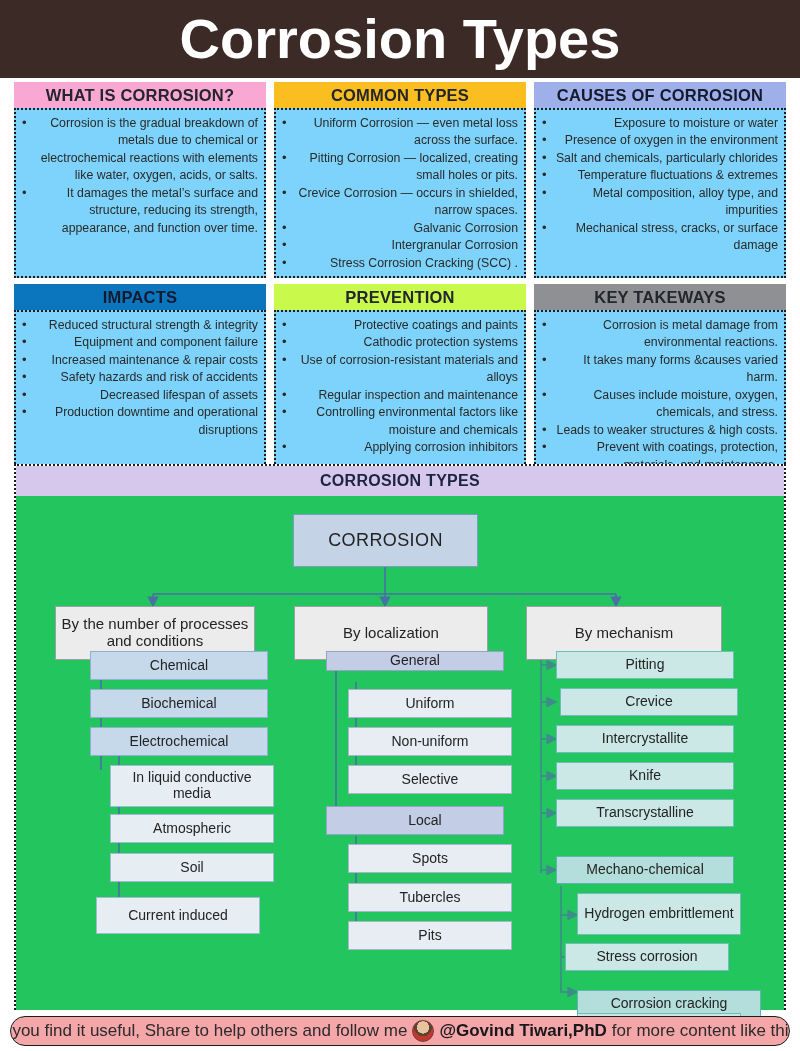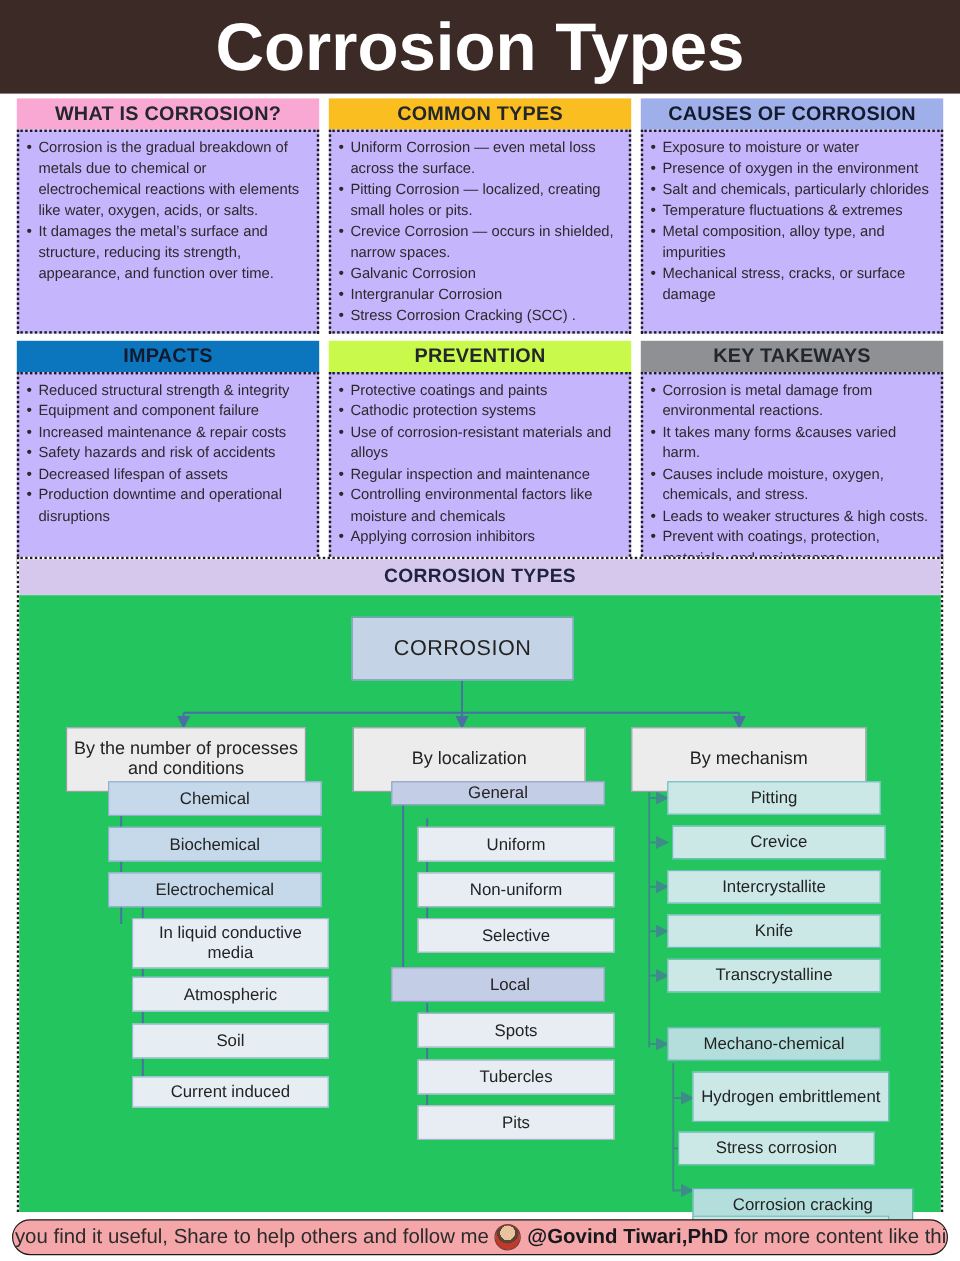--- a/index.html
+++ b/index.html
@@ -32,24 +32,25 @@
   }
   .card-row{ display:flex; gap:8px; }
   .card{ width:252px; display:flex; flex-direction:column; }
   .card-head{
     height:26px; display:flex; align-items:center; justify-content:center;
     font-size:16.5px; font-weight:bold; color:#23262B;
     letter-spacing:.2px;
   }
   .card-body{
     border:2.2px dotted #1c1c1c;
-    background:#c4b5fd;
+    background:#7dd3fc;
     padding:5px 6px 6px 4px;
     height:170px;
     overflow:hidden;
+    text-align:right;
   }
   .card-body ul{ margin:0; padding:0; list-style:none; }
   .card-body li{
     font-size:12.3px; line-height:1.42; color:#2a2a2a;
     padding-left:12px; position:relative; margin-bottom:0px;
   }
   .card-body li:before{
     content:"\2022"; position:absolute; left:2px; top:-1px; font-size:13px;
   }
   .gap-row{ height:6px; }
@@ -320,21 +321,21 @@
     </div>
     <div class="node n-blue2" style="left:94px; top:269px; width:164px; height:42px;">
       <span>In liquid conductive media</span>
     </div>
     <div class="node n-blue2" style="left:94px; top:318px; width:164px; height:29px;">
       <span>Atmospheric</span>
     </div>
     <div class="node n-blue2" style="left:94px; top:357px; width:164px; height:29px;">
       <span>Soil</span>
     </div>
-    <div class="node n-blue2" style="left:94px; top:401px; width:164px; height:26px;">
+    <div class="node n-blue2" style="left:80px; top:401px; width:164px; height:37px;">
       <span>Current induced</span>
     </div>
 
     <div class="node n-lav" style="left:310px; top:155px; width:178px; height:20px;">
       <span>General</span>
     </div>
     <div class="node n-lav2" style="left:332px; top:193px; width:164px; height:29px;">
       <span>Uniform</span>
     </div>
     <div class="node n-lav2" style="left:332px; top:231px; width:164px; height:29px;">

